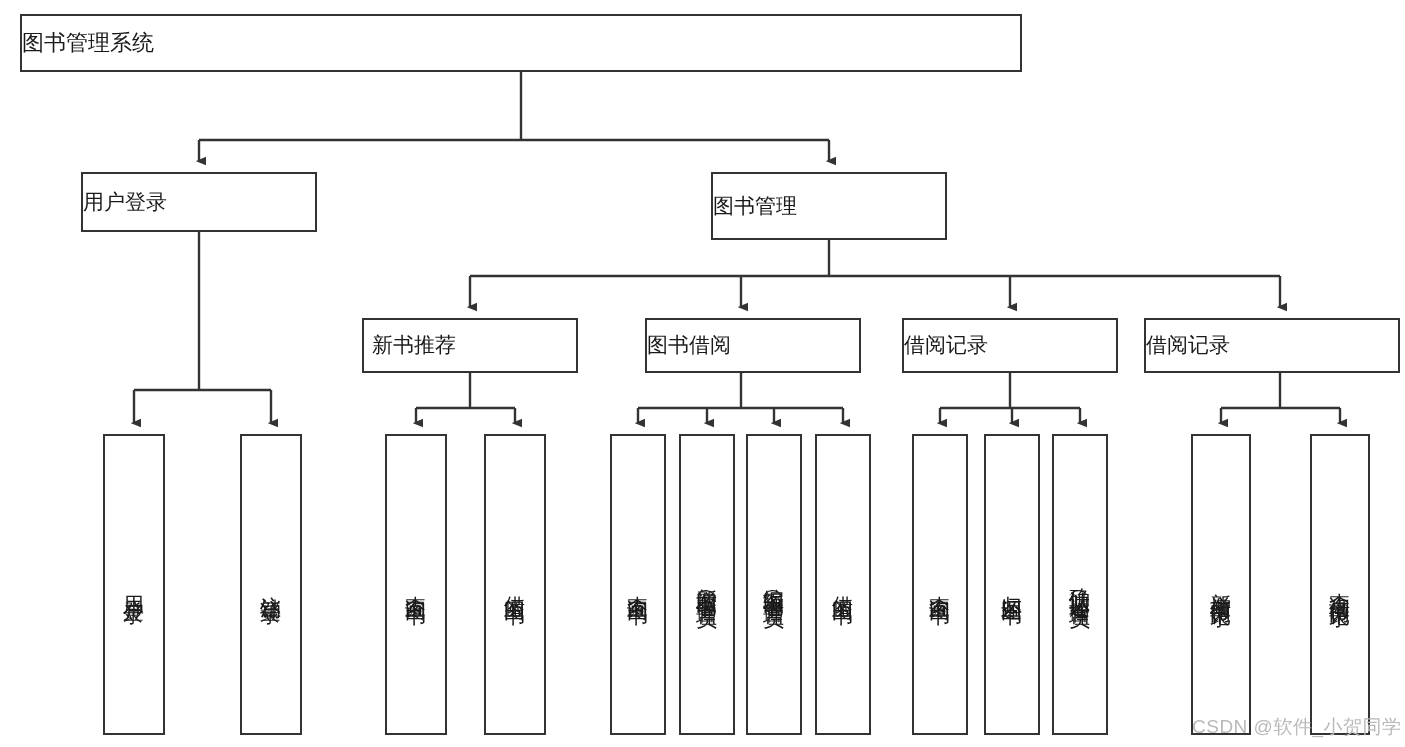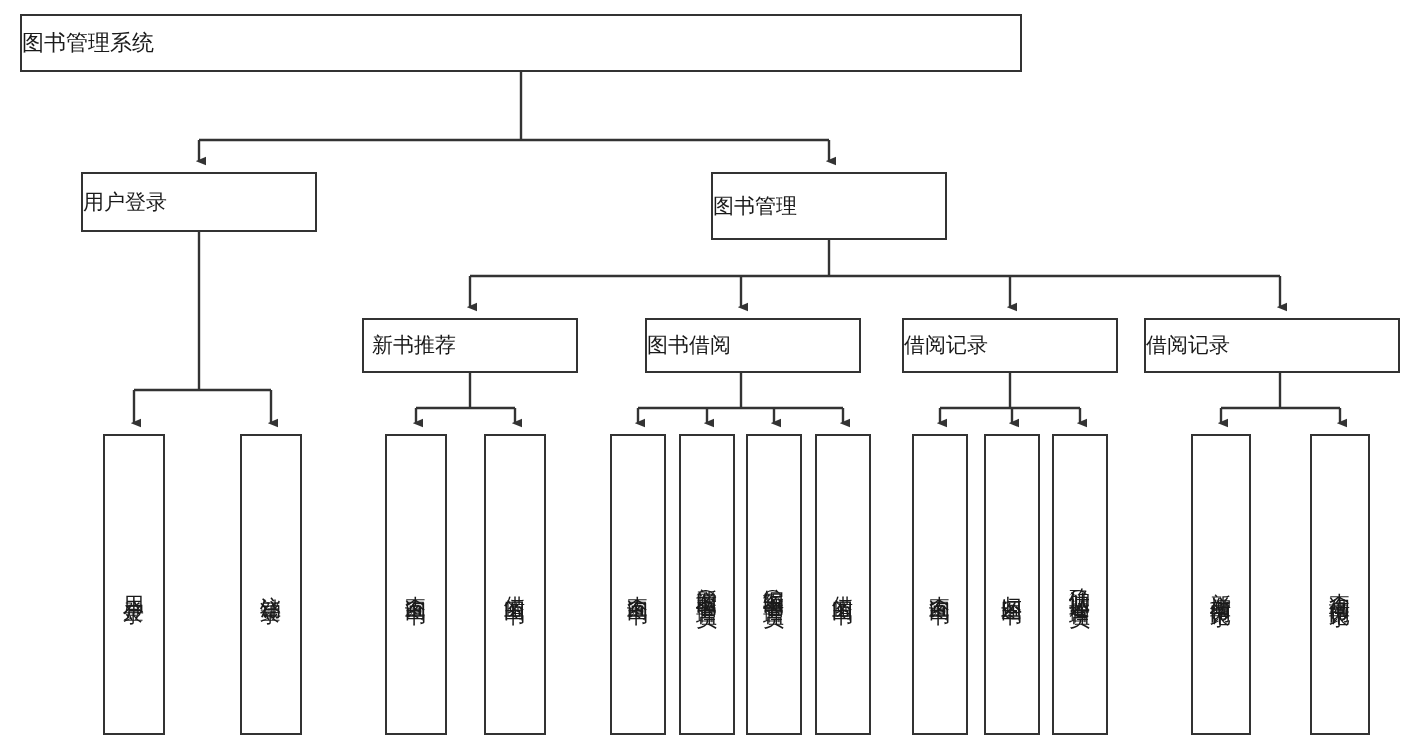--- a/index.html
+++ b/index.html
@@ -174,14 +174,15 @@
         <span class="node-label">确认归还（管理员）</span>
       </div>
       <div class="node vert" style="left: 1191px; top: 434px; width: 60px; height: 301px;">
         <span class="node-label">新增借阅记录</span>
       </div>
       <div class="node vert" style="left: 1310px; top: 434px; width: 60px; height: 301px;">
         <span class="node-label">查询借阅记录</span>
       </div>
     </div>
 
+  <div class="watermark" style="left: 1192px; top: 714px;">CSDN @软件_小贺同学</div>
 
 </div>
 
 </body></html>

